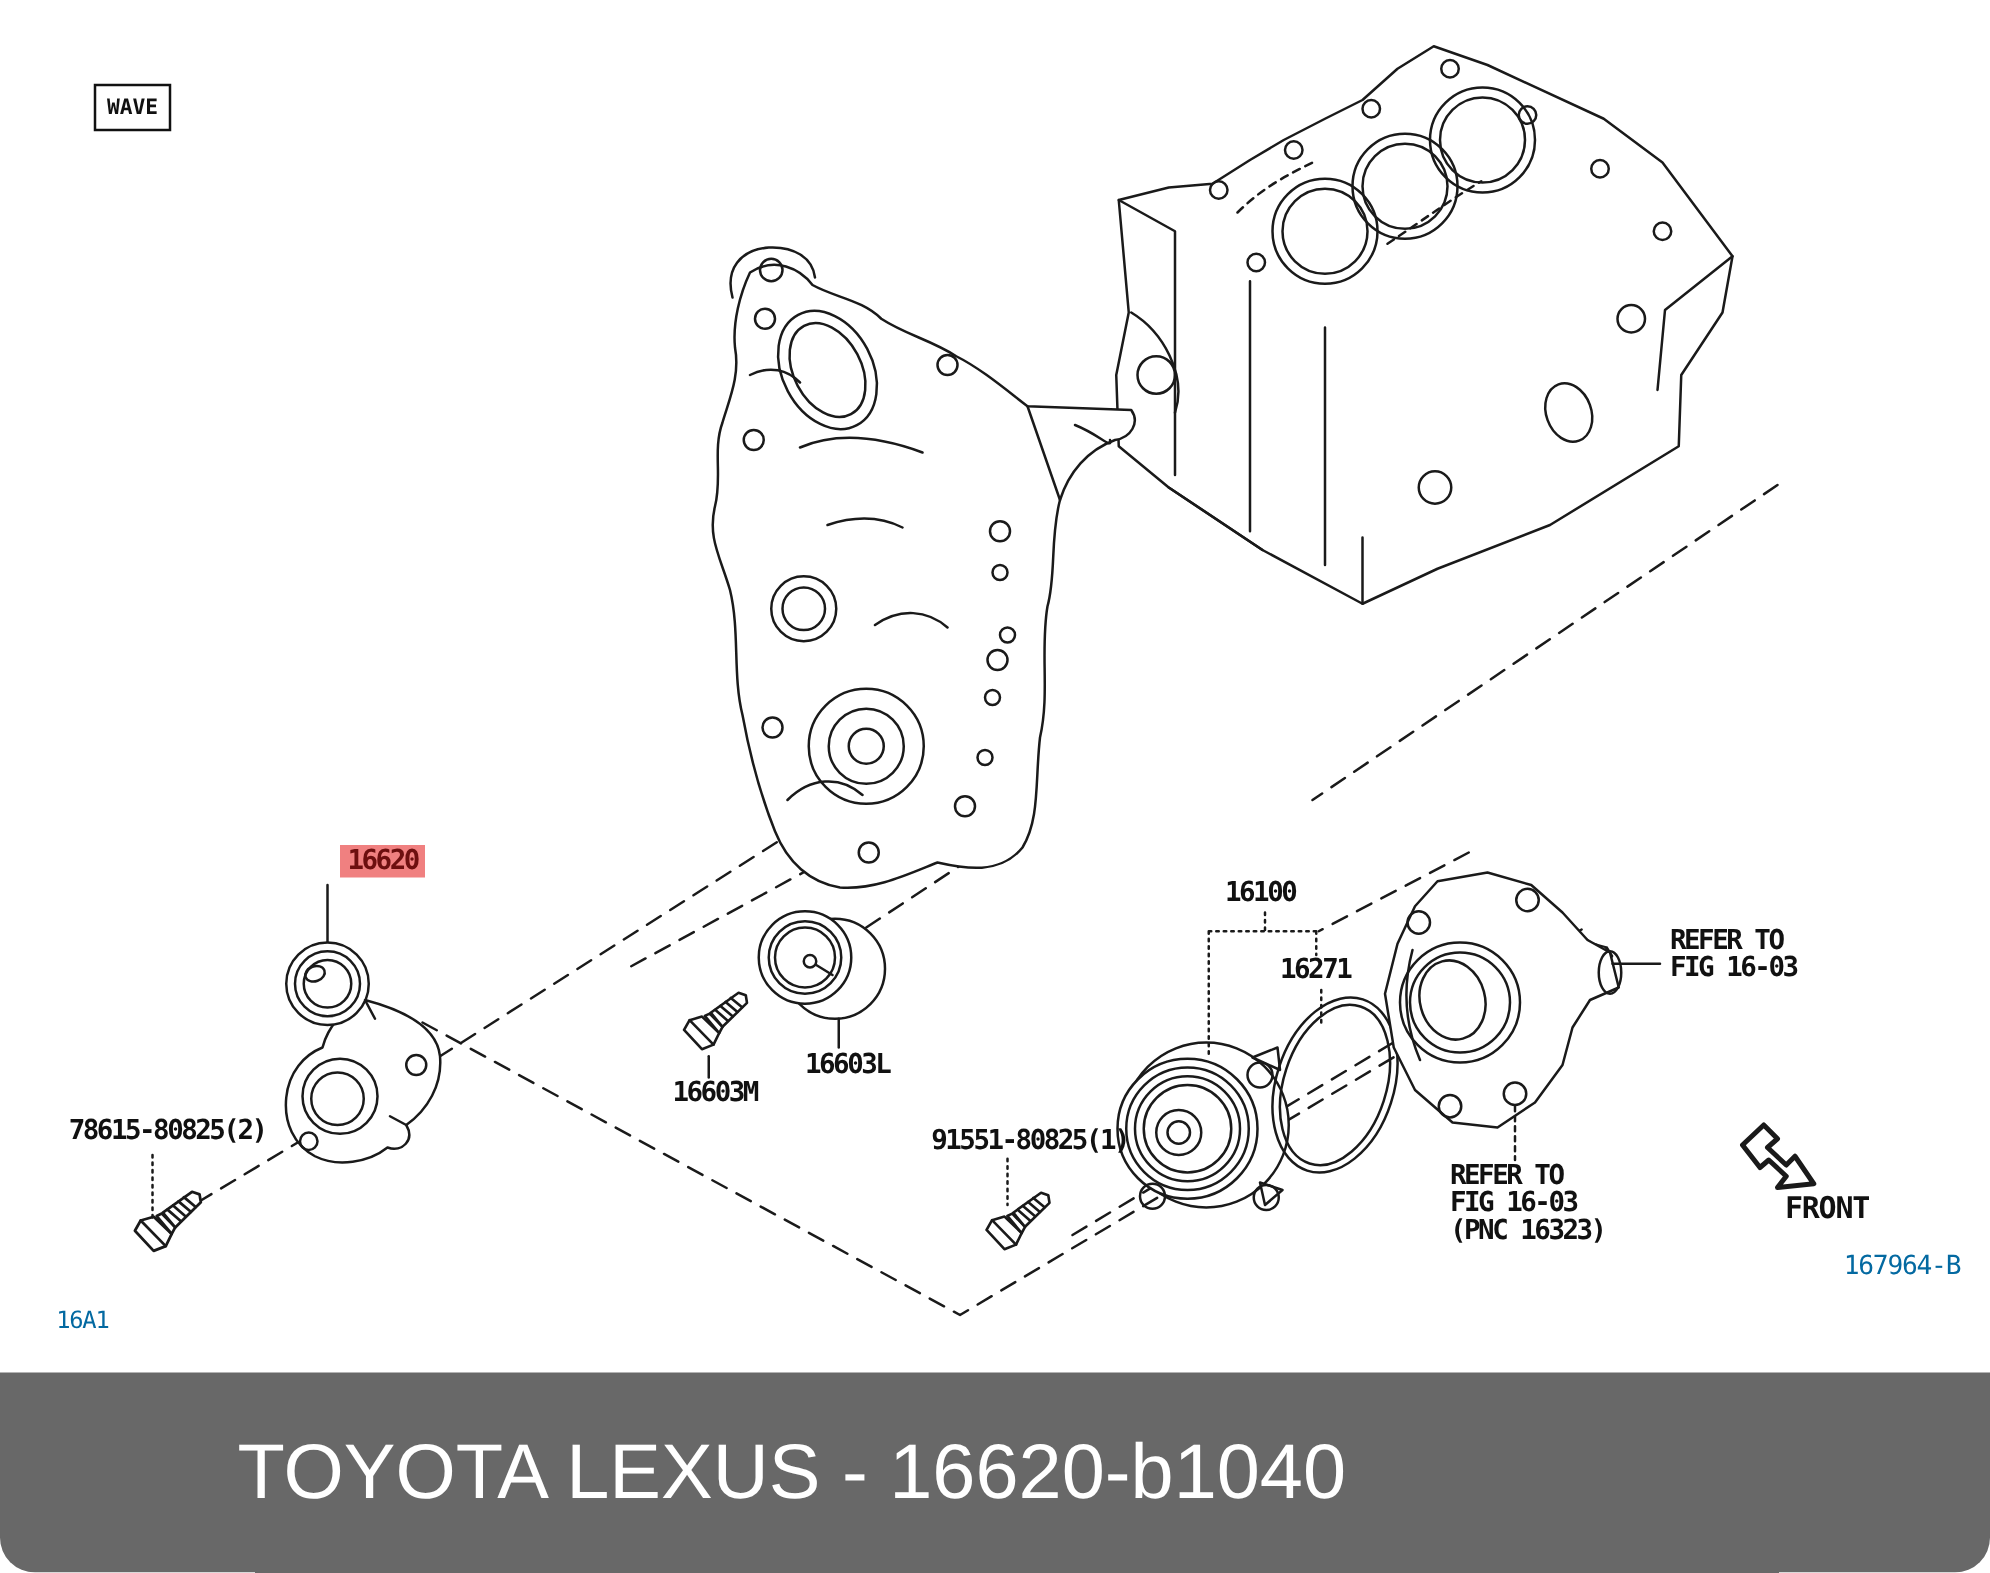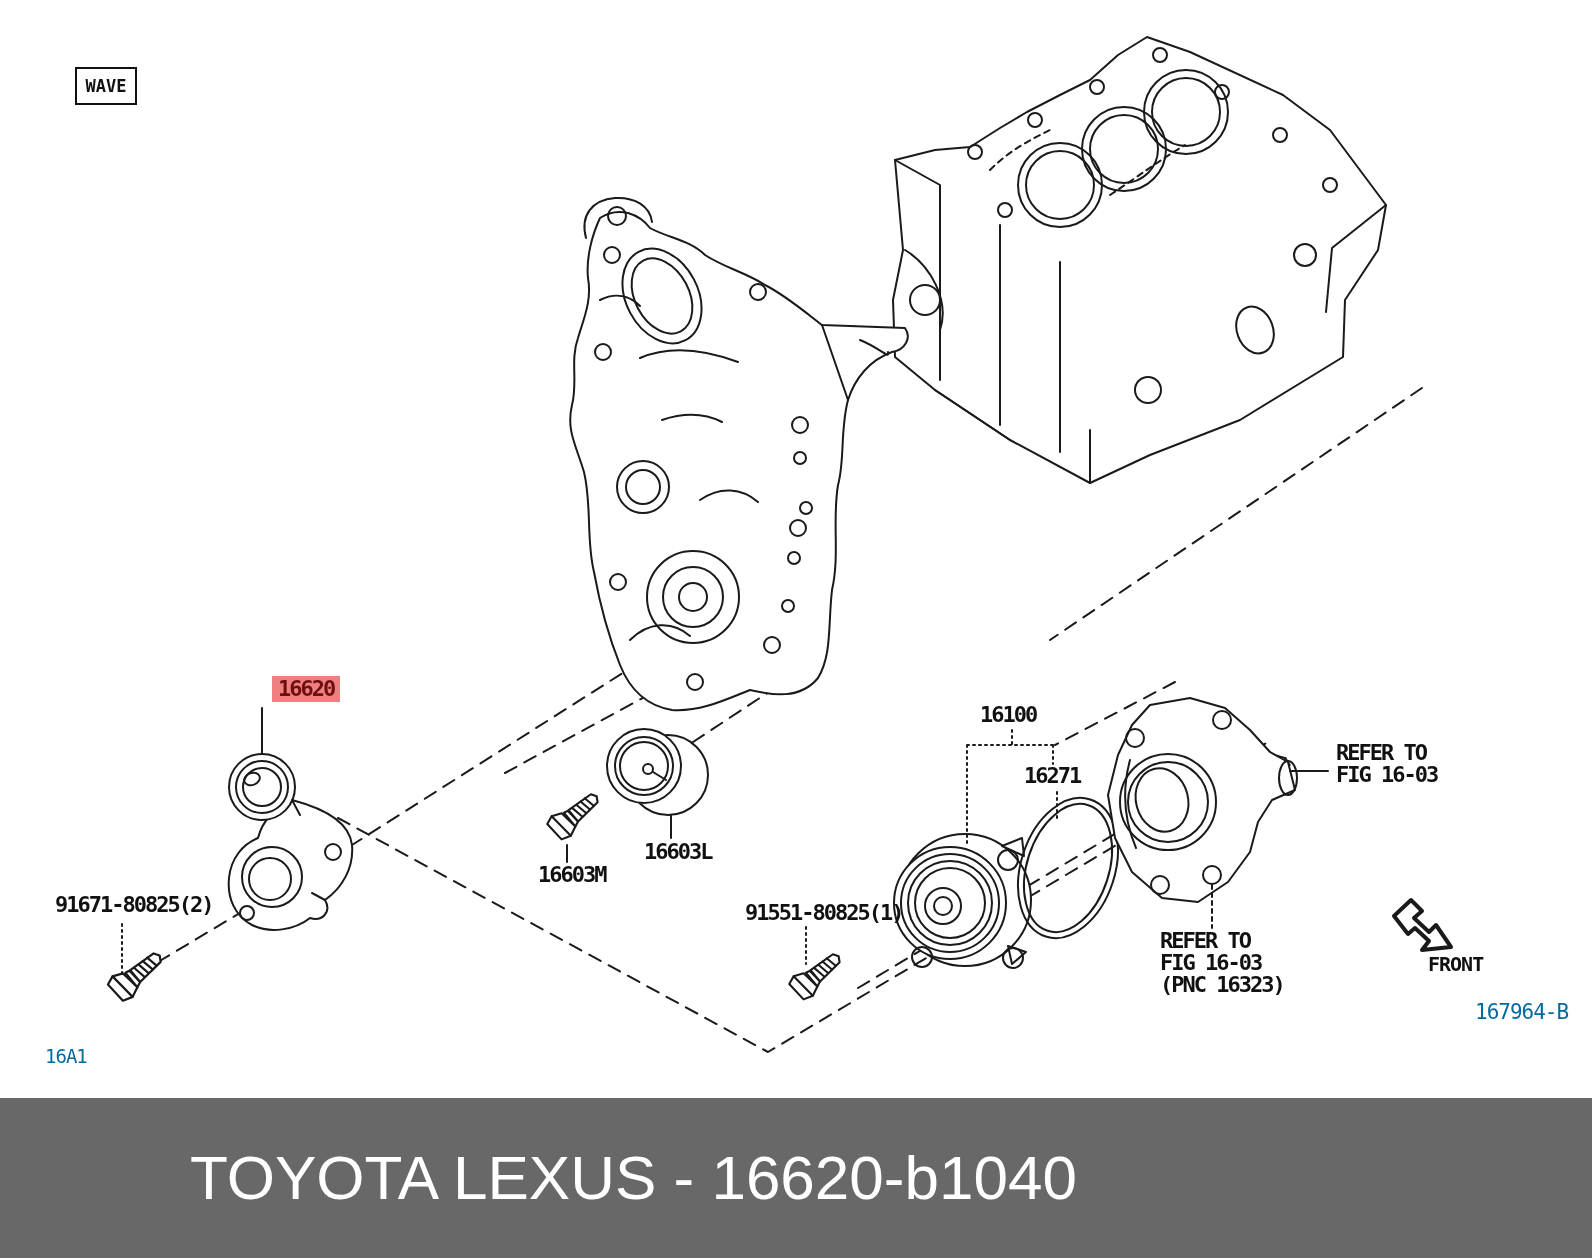--- a/index.html
+++ b/index.html
@@ -1,28 +1,28 @@
 <!DOCTYPE html>
 <html><head>
 <meta charset="utf-8">
 <style>
   html,body{margin:0;padding:0;background:#fff;}
   #page{position:relative;width:1592px;height:1258px;background:#ffffff;overflow:hidden;
-        font-family:"DejaVu Sans Mono","Liberation Mono",monospace;}
+        font-family:"DejaVu Sans Mono","Liberation Mono",monospace;border-radius:28px;}
   svg{position:absolute;left:0;top:0;}
   .lbl{position:absolute;font-weight:bold;font-size:22px;letter-spacing:-2px;
        color:#111;white-space:nowrap;line-height:24px;}
   .lbl.hl{background:#f08080;color:#6d0f0f;padding:1px 6px;margin-left:43px;}
   .ref{position:absolute;font-weight:bold;font-size:22px;letter-spacing:-2px;
        color:#111;white-space:nowrap;line-height:22px;}
   .corner-code{position:absolute;font-weight:normal;font-size:19px;letter-spacing:-1px;color:#0369a1;}
   #wave-box{position:absolute;left:75px;top:67px;width:58px;height:34px;border:2px solid #111;
             display:flex;align-items:center;justify-content:center;
             font-weight:bold;font-size:17px;letter-spacing:0px;color:#111;}
-  #front-label{position:absolute;left:1428px;top:952px;font-weight:bold;font-size:20px;
+  #front-label{position:absolute;left:1428px;top:952px;font-weight:bold;font-size:24px;
                letter-spacing:-1px;color:#111;}
   #banner{position:absolute;left:0;top:1098px;width:1592px;height:191px;background:#686868;}
   #banner .btxt{position:absolute;color:#fff;font-family:"Liberation Sans",sans-serif;
                 font-size:62px;line-height:160px;top:0;white-space:nowrap;}
   #banner-left{left:190px;}
   #banner-right{left:1128px;}
 </style>
 </head>
 <body>
 
@@ -198,21 +198,21 @@
       <path d="M1212,885 L1212,928" stroke-dasharray="4 4"></path>
     </g>
 
     <path stroke-width="4" fill="#fff" d="M1394,916 L1411,900 L1422,911 L1414,918 L1429,932 L1436,925 L1451,947 L1422,950 L1429,941
              L1415,928 L1408,934 Z"></path>
   </svg>
 
   <div id="wave-box">WAVE</div>
 
   <div class="lbl hl" style="left:229px;top:676px;">16620</div>
-  <div class="lbl" style="left:55px;top:893px;">91671-80825(2)</div>
+  <div class="lbl" style="left:55px;top:893px;">78615-80825(2)</div>
   <div class="lbl" style="left:538px;top:863px;">16603M</div>
   <div class="lbl" style="left:644px;top:840px;">16603L</div>
   <div class="lbl" style="left:745px;top:901px;">91551-80825(1)</div>
   <div class="lbl" style="left:980px;top:703px;">16100</div>
   <div class="lbl" style="left:1024px;top:764px;">16271</div>
 
   <div class="ref" style="left:1336px;top:742px;">
     <div>REFER TO</div>
     <div>FIG 16-03</div>
   </div>

